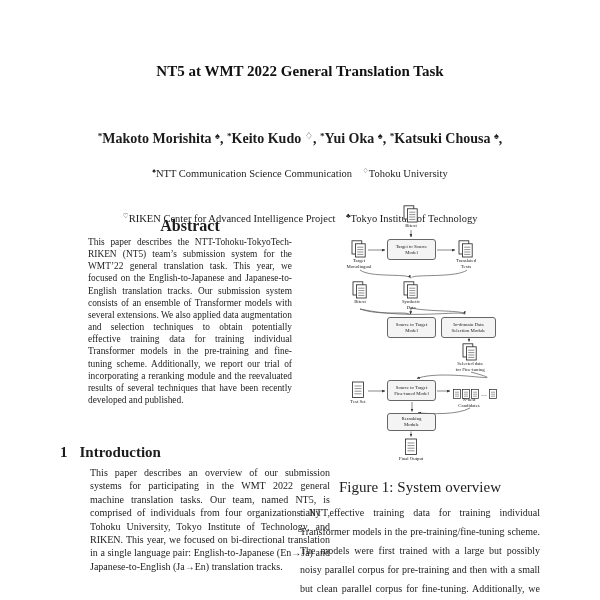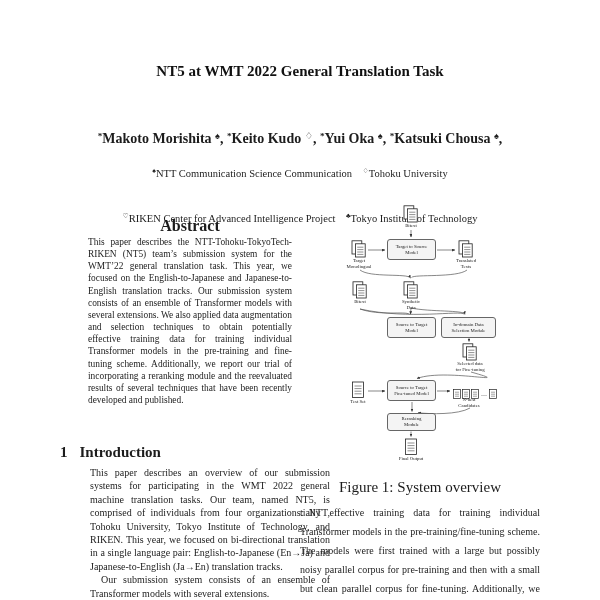--- a/index.html
+++ b/index.html
@@ -53,21 +53,20 @@
 </div>
 
 <div id="abstract-heading" class="abs center">Abstract</div>
 <div id="abstract-body" class="abs">This paper describes the NTT-Tohoku-TokyoTech-RIKEN (NT5) team’s submission system for the WMT’22 general translation task. This year, we focused on the English-to-Japanese and Japanese-to-English translation tracks. Our submission system consists of an ensemble of Transformer models with several extensions. We also applied data augmentation and selection techniques to obtain potentially effective training data for training individual Transformer models in the pre-training and fine-tuning scheme. Additionally, we report our trial of incorporating a reranking module and the reevaluated results of several techniques that have been recently developed and published.</div>
 
 <div id="intro-heading" class="abs">
   <span class="secnum">1</span><span>Introduction</span>
 </div>
 <div id="intro-body" class="abs">
   <p>This paper describes an overview of our submission systems for participating in the WMT 2022 general machine translation tasks. Our team, named NT5, is comprised of individuals from four organizations: NTT, Tohoku University, Tokyo Institute of Technology, and RIKEN. This year, we focused on bi-directional translation in a single language pair: English-to-Japanese (En→Ja) and Japanese-to-English (Ja→En) translation tracks.</p>
-  <p>Our submission system consists of an ensemble of Transformer models with several extensions.</p>
 </div>
 
 <div id="fig" class="abs">
 
   <svg id="fig-arrows" width="210" height="270" viewBox="0 0 210 270">
     <defs>
       <marker id="arr" markerWidth="6" markerHeight="6" refX="4.2" refY="2" orient="auto">
         <path d="M0,0 L4.5,2 L0,4 z" fill="#333"></path>
       </marker>
     </defs>

